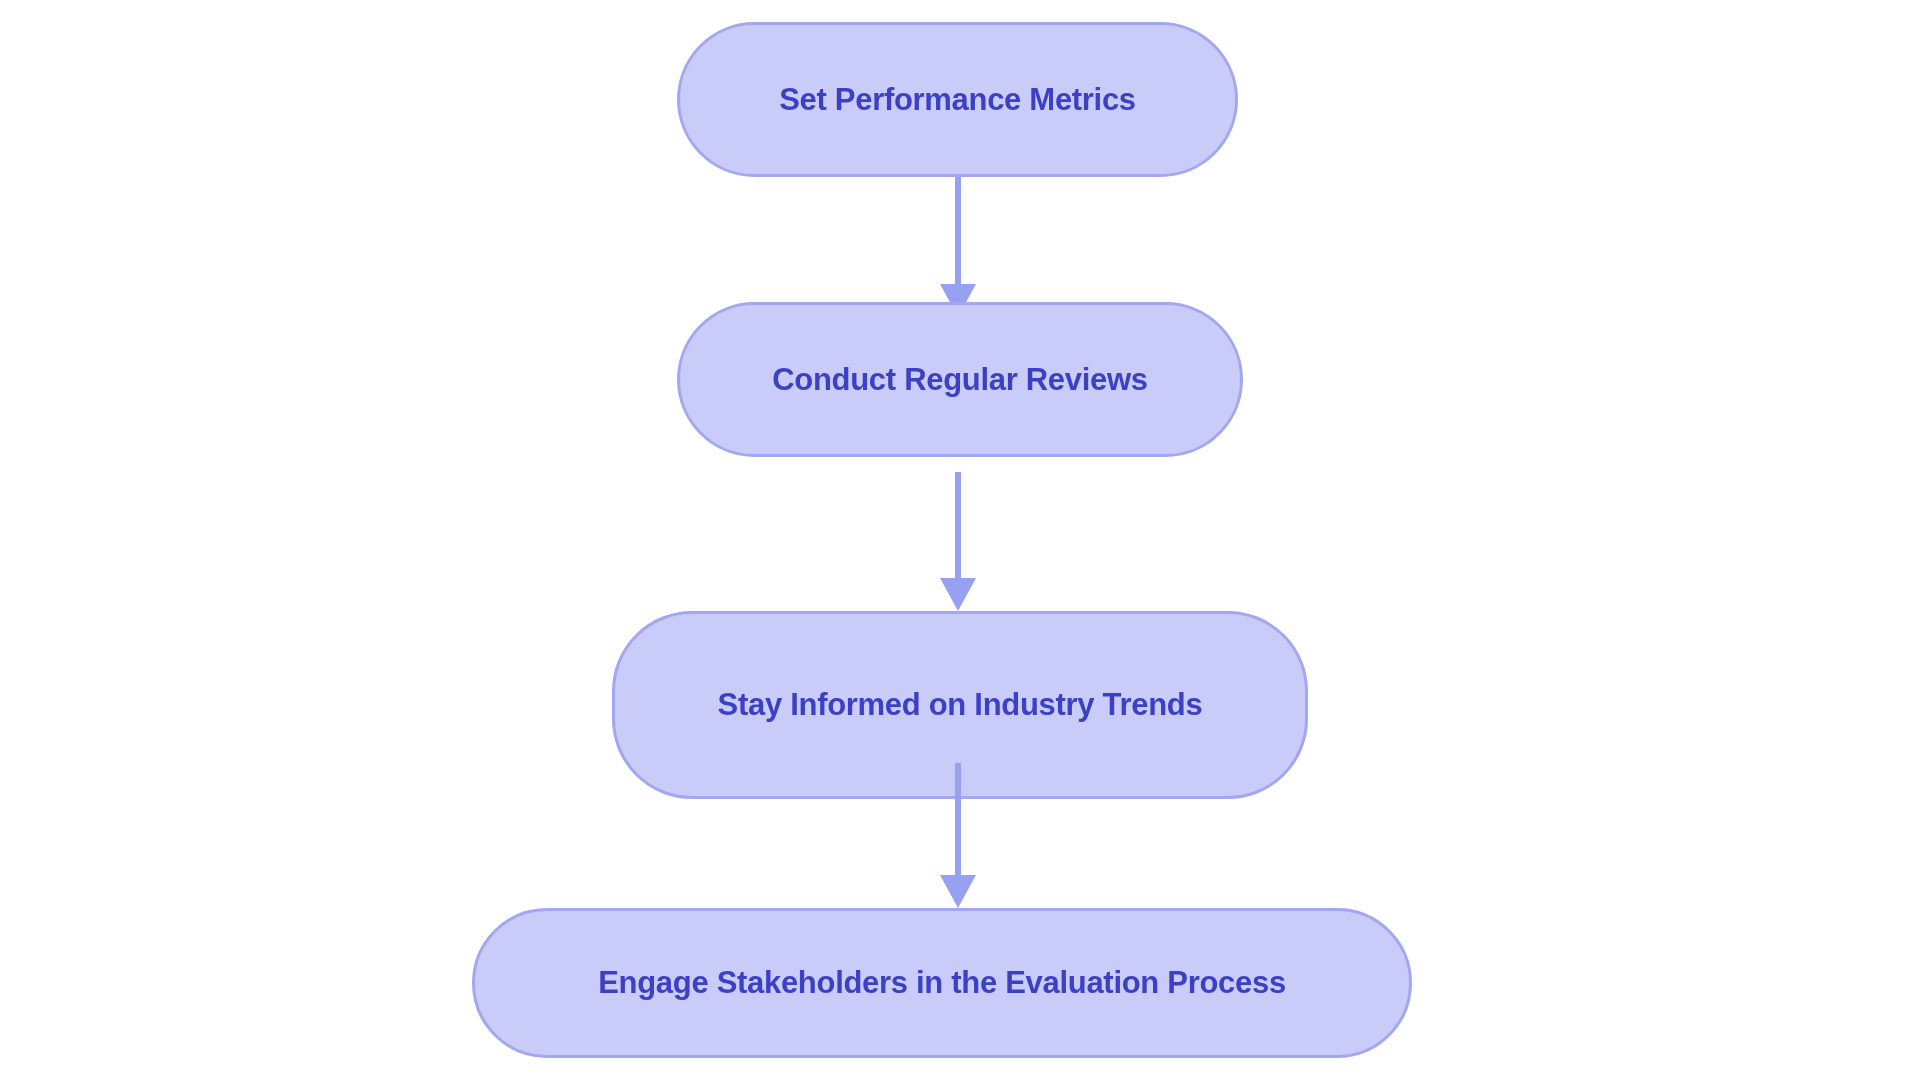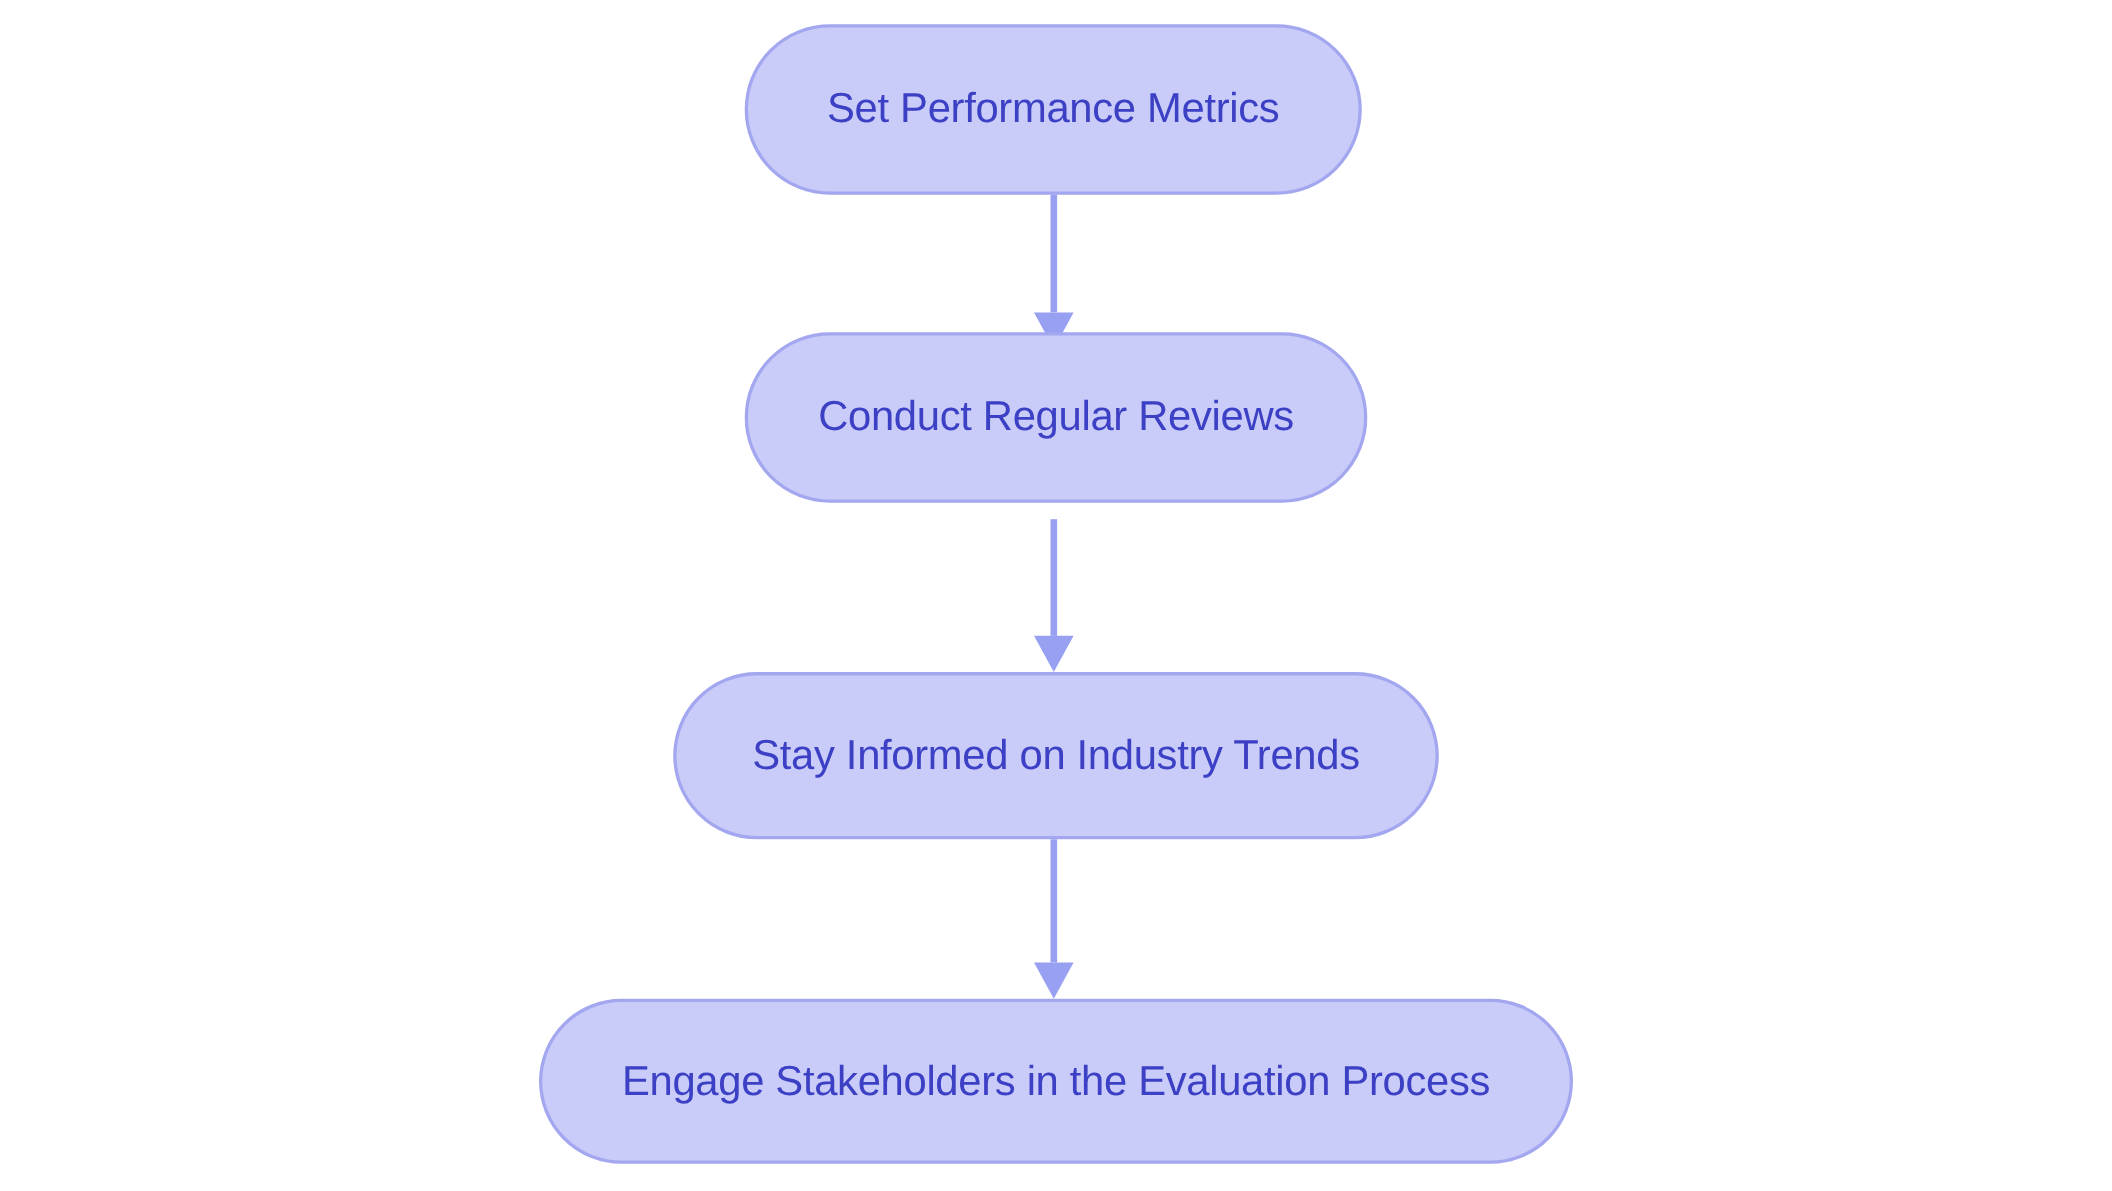--- a/index.html
+++ b/index.html
@@ -25,30 +25,30 @@
     position: absolute;
     background: var(--node-fill);
     border: 3px solid var(--node-border);
     border-radius: 80px;
     display: flex;
     align-items: center;
     justify-content: center;
   }
   .flow-node .node-label {
     color: var(--node-text);
-    font-size: 38px;
-    font-weight: 400;
+    font-size: 31px;
+    font-weight: 700;
     letter-spacing: -0.3px;
     white-space: nowrap;
     text-align: center;
   }
   .node-1 { left: 677px; top: 22px;  width: 561px; height: 155px; }
   .node-2 { left: 677px; top: 302px; width: 566px; height: 155px; }
-  .node-3 { left: 612px; top: 611px; width: 696px; height: 152px; }
-  .node-4 { left: 490px; top: 908px; width: 940px; height: 150px; }
+  .node-3 { left: 612px; top: 611px; width: 696px; height: 188px; }
+  .node-4 { left: 472px; top: 908px; width: 940px; height: 150px; }
 
   .flow-arrow {
     position: absolute;
     width: 36px;
     display: flex;
     flex-direction: column;
     align-items: center;
   }
   .arrow-shaft {
     width: 6px;

